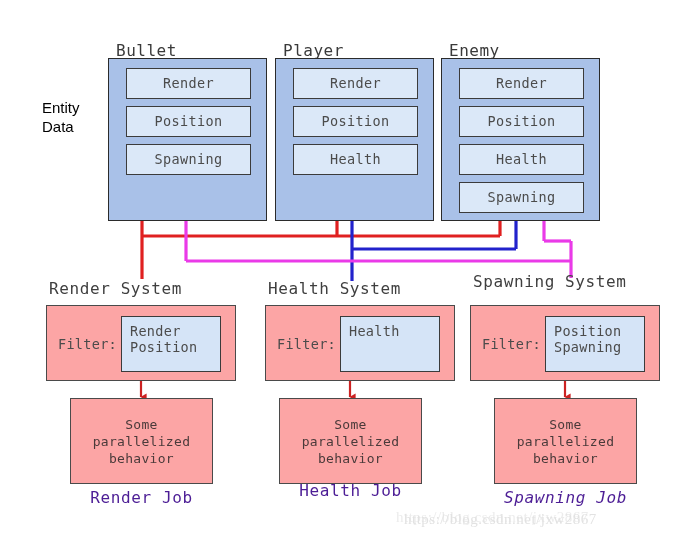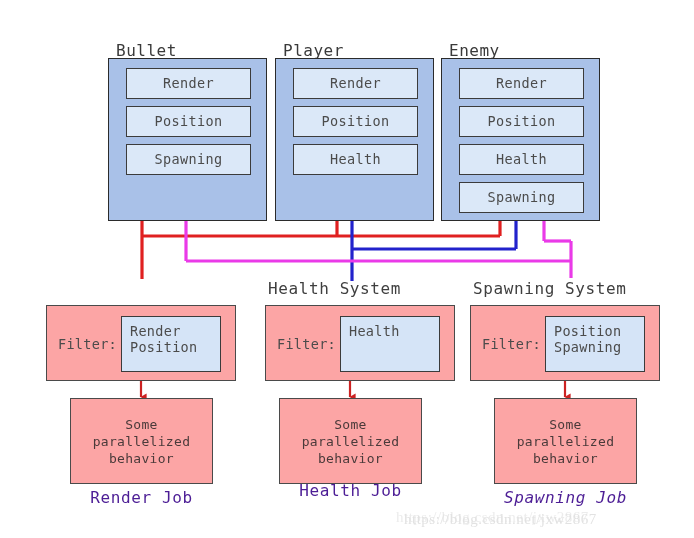--- a/index.html
+++ b/index.html
@@ -130,20 +130,22 @@
     white-space: pre;
     letter-spacing: 0.5px;
   }
   .watermark.shadow { color: #ececec; }
 </style>
 </head>
 <body>
 
 <div id="canvas">
 
+  <div class="abs entity-data-label" style="left:42px; top:98px; width:72px;">Entity
+Data</div>
 
   <div class="abs archetype-title" style="left:116px; top:41px;">Bullet</div>
   <div class="abs archetype-box" style="left:108px; top:58px; width:159px; height:163px;">
     <div class="component-chip" style="left:17px; top:9px; width:125px; height:31px;">Render</div>
     <div class="component-chip" style="left:17px; top:47px; width:125px; height:31px;">Position</div>
     <div class="component-chip" style="left:17px; top:85px; width:125px; height:31px;">Spawning</div>
   </div>
 
   <div class="abs archetype-title" style="left:283px; top:41px;">Player</div>
   <div class="abs archetype-box" style="left:275px; top:58px; width:159px; height:163px;">
@@ -190,33 +192,34 @@
       <path d="M571,241 L571,278"></path>
     </g>
 
     <g stroke="#cc2222" stroke-width="2.2" fill="none">
       <path d="M141,381 L141,397" marker-end="url(#arrow-red)"></path>
       <path d="M350,381 L350,397" marker-end="url(#arrow-red)"></path>
       <path d="M565,381 L565,397" marker-end="url(#arrow-red)"></path>
     </g>
   </svg>
 
+  <div class="abs system-title" style="left:49px; top:279px;">Render System</div>
   <div class="abs system-box" style="left:46px; top:305px; width:190px; height:76px;">
     <div class="filter-label" style="left:11px; top:30px;">Filter:</div>
     <div class="filter-chip" style="left:74px; top:10px; width:100px; height:56px;">Render
 Position</div>
   </div>
 
   <div class="abs system-title" style="left:268px; top:279px;">Health System</div>
   <div class="abs system-box" style="left:265px; top:305px; width:190px; height:76px;">
     <div class="filter-label" style="left:11px; top:30px;">Filter:</div>
     <div class="filter-chip" style="left:74px; top:10px; width:100px; height:56px;">Health</div>
   </div>
 
-  <div class="abs system-title" style="left:473px; top:279px;">Spawning System</div>
+  <div class="abs system-title" style="left:473px; top:272px;">Spawning System</div>
   <div class="abs system-box" style="left:470px; top:305px; width:190px; height:76px;">
     <div class="filter-label" style="left:11px; top:30px;">Filter:</div>
     <div class="filter-chip" style="left:74px; top:10px; width:100px; height:56px;">Position
 Spawning</div>
   </div>
 
   <div class="abs job-box" style="left:70px; top:398px; width:143px; height:86px;">Some
 parallelized
 behavior</div>
   <div class="abs job-label" style="left:60px; top:488px; width:163px;">Render Job</div>

